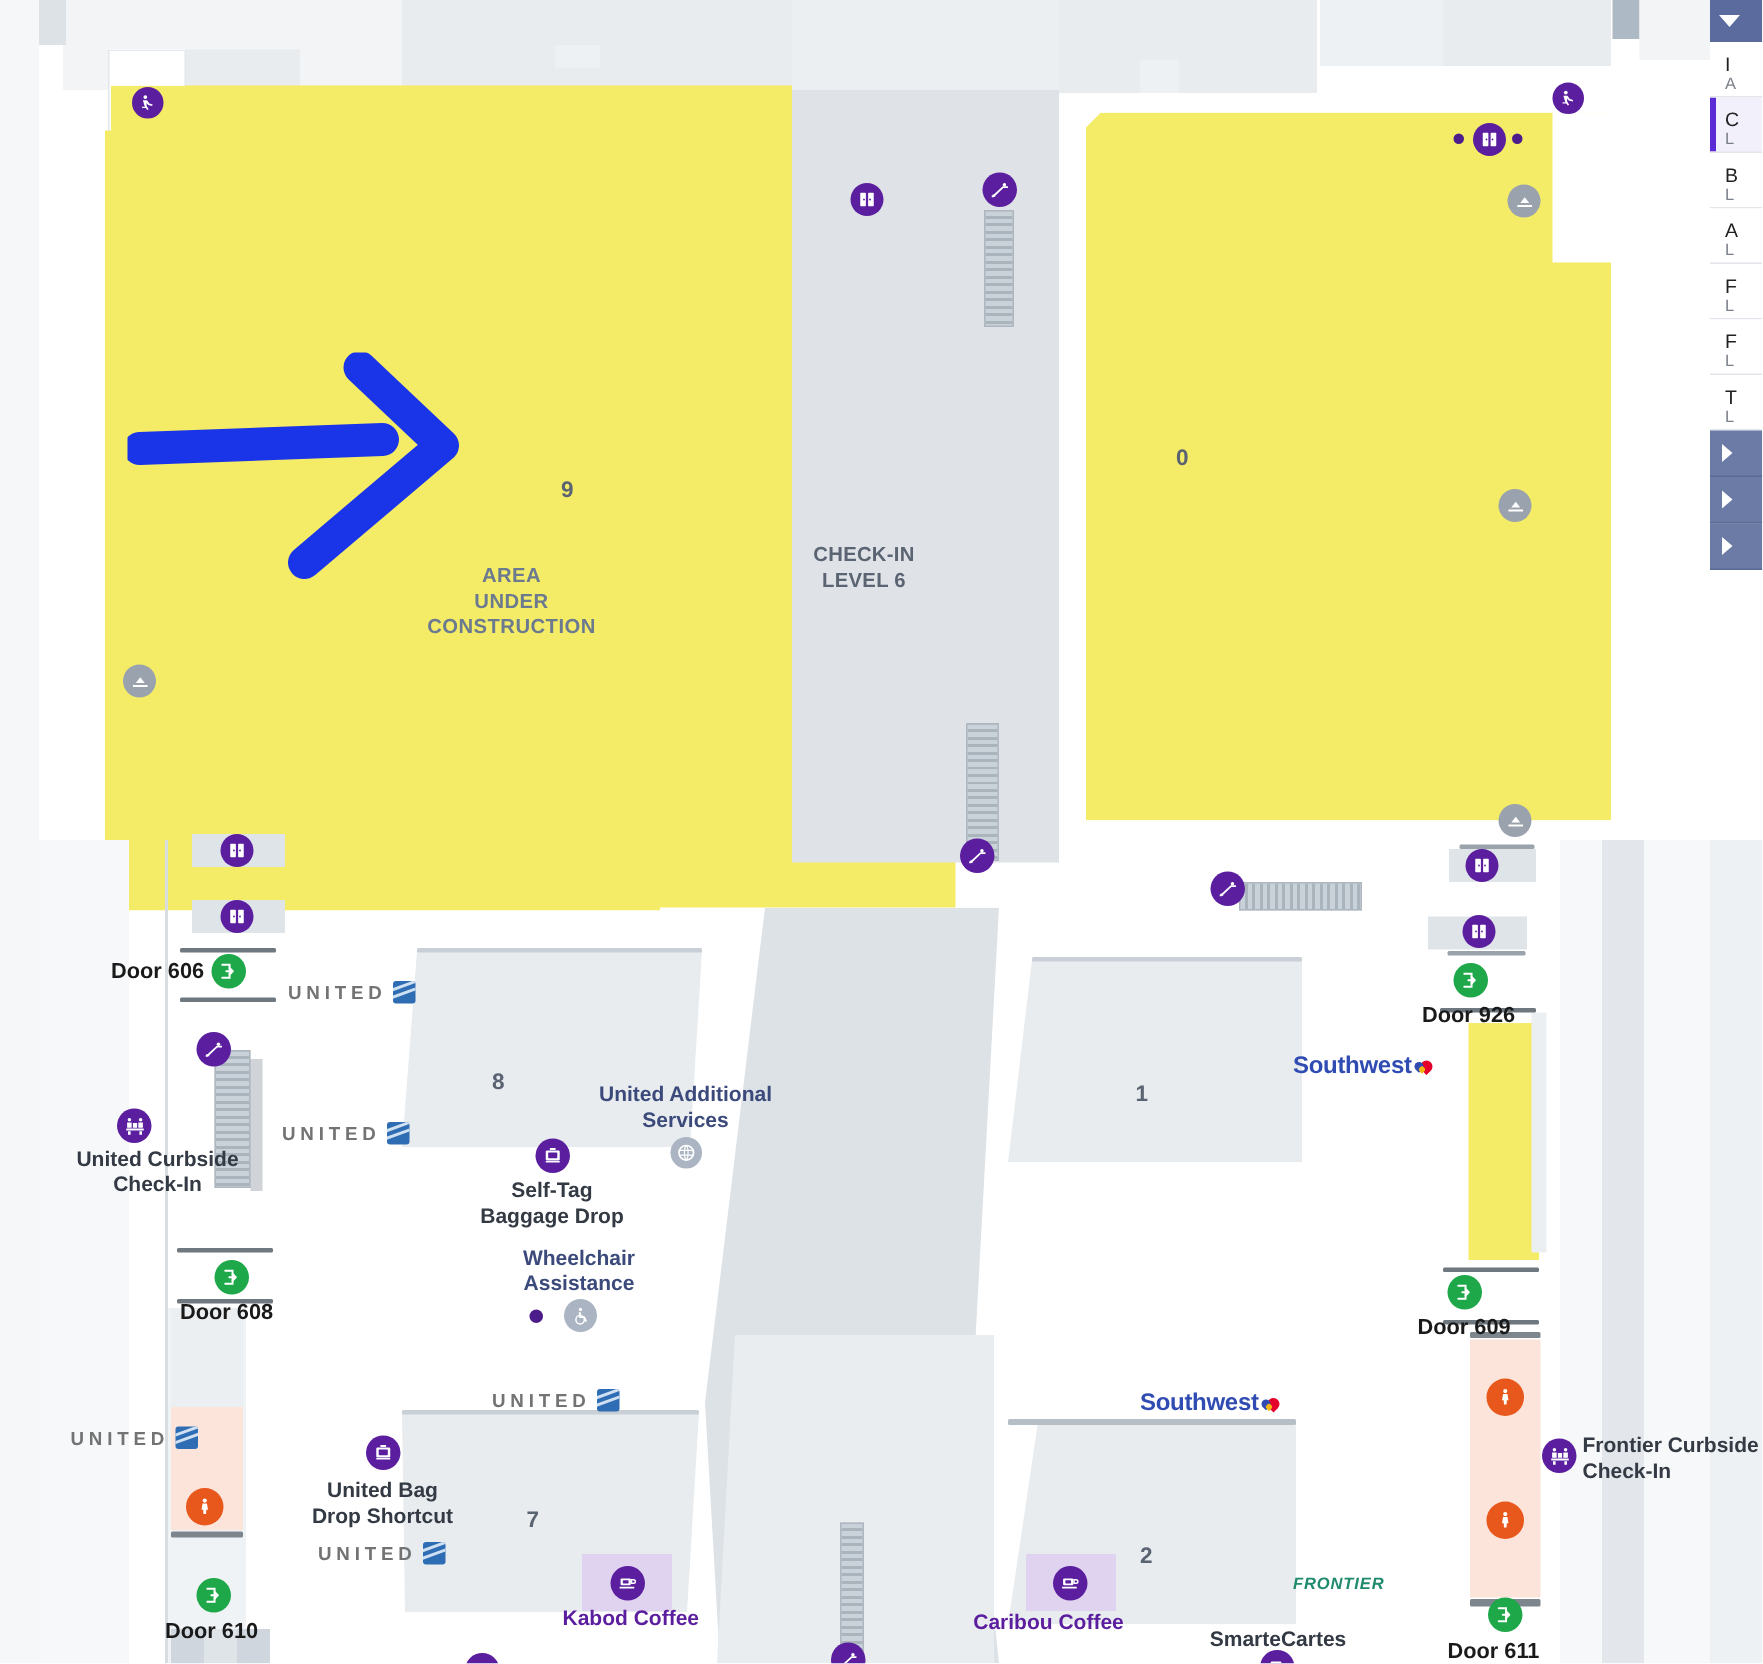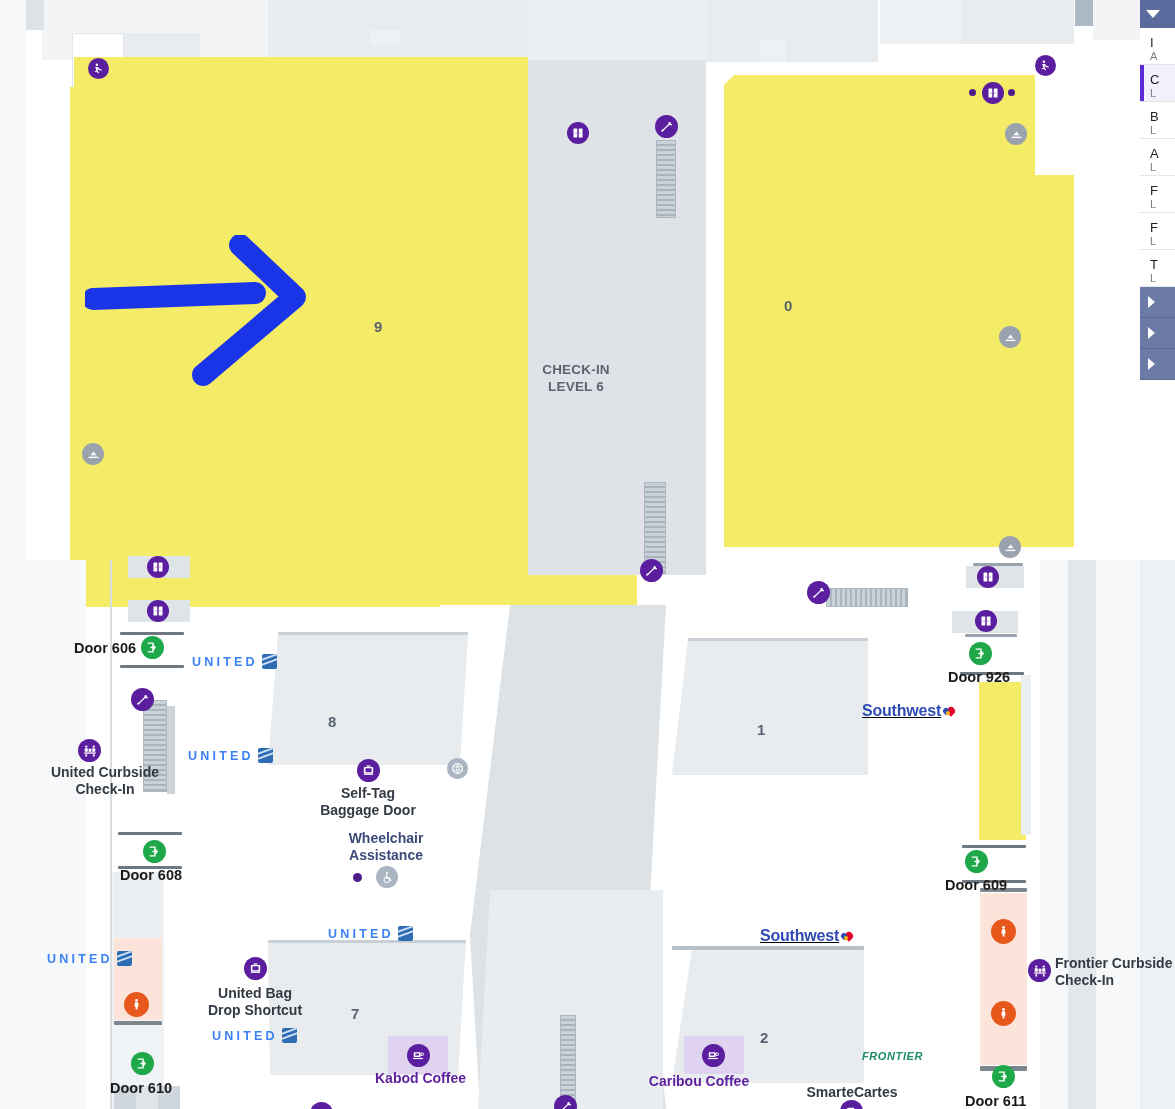--- a/index.html
+++ b/index.html
@@ -41,25 +41,25 @@
   .esc-h{position:absolute;background:#c6ced6;border:1px solid #aeb7c0;box-sizing:border-box;
        background-image:repeating-linear-gradient(to right,#c9d1d9 0 3px,#aab4bd 3px 5px);}
   .esc-shadow{position:absolute;background:rgba(120,130,140,.35);}
 
   
   .curb{position:absolute;background:#6f777f;height:3px;border-radius:1px;}
   .curb-l{position:absolute;background:#8b939b;}
 
   
   .united{position:absolute;display:flex;align-items:center;gap:4px;}
-  .united .txt{font-weight:bold;font-size:12.5px;letter-spacing:3.2px;color:#3b82f6;}
+  .united .txt{font-weight:bold;font-size:12.5px;letter-spacing:3.2px;color:#737373;}
   .united .globe{width:15px;height:15px;background:#2e6db4;border-radius:2px;position:relative;overflow:hidden;}
   .united .globe:before{content:"";position:absolute;left:-3px;top:2px;width:21px;height:2px;background:#cfe0f2;transform:rotate(-20deg);}
   .united .globe:after{content:"";position:absolute;left:-3px;top:7px;width:21px;height:2px;background:#cfe0f2;transform:rotate(-20deg);}
-  .southwest{position:absolute;display:flex;align-items:center;gap:2px;text-decoration:underline;}
+  .southwest{position:absolute;display:flex;align-items:center;gap:2px;}
   .southwest .txt{font-weight:bold;font-size:16px;color:#304cb2;letter-spacing:-.2px;}
   .southwest .heart{width:13px;height:11px;position:relative;}
   .southwest .heart span{position:absolute;width:8px;height:8px;border-radius:50% 50% 50% 0;transform:rotate(-45deg);}
   .southwest .heart .h1{background:#e4002b;left:4px;top:1px;}
   .southwest .heart .h2{background:#304cb2;left:0px;top:2px;width:6px;height:6px;}
   .southwest .heart .h3{background:#f9b612;left:3px;top:5px;width:4px;height:4px;}
   .frontier{position:absolute;font-weight:bold;font-style:italic;font-size:11px;letter-spacing:.6px;color:#1f8a6d;}
 
   
   #arrow{position:absolute;left:85px;top:235px;}
@@ -463,36 +463,45 @@
       </svg>
   </div>
 
   <div class="zone-num" style="left:374px;top:318px;">9</div>
   <div class="zone-num" style="left:784px;top:297px;">0</div>
   <div class="zone-num" style="left:328px;top:713px;">8</div>
   <div class="zone-num" style="left:757px;top:721px;">1</div>
   <div class="zone-num" style="left:351px;top:1005px;">7</div>
   <div class="zone-num" style="left:760px;top:1029px;">2</div>
 
+  <div class="constr" style="left:255px;top:375px;width:172px;">
+    <div>AREA</div>
+    <div>UNDER</div>
+    <div>CONSTRUCTION</div>
+  </div>
 
   <div class="checkin" style="left:516px;top:361px;width:120px;">
     <div>CHECK-IN</div>
     <div>LEVEL 6</div>
   </div>
 
   <div class="door-lbl" style="left:74px;top:640px;">Door 606</div>
   <div class="door-lbl" style="left:948px;top:669px;">Door 926</div>
   <div class="door-lbl" style="left:120px;top:867px;">Door 608</div>
   <div class="door-lbl" style="left:945px;top:877px;">Door 609</div>
   <div class="door-lbl" style="left:110px;top:1080px;">Door 610</div>
   <div class="door-lbl" style="left:965px;top:1093px;">Door 611</div>
 
+  <div class="poi-lbl poi-navy" style="left:377px;top:721px;width:160px;">
+    <div>United Additional</div>
+    <div>Services</div>
+  </div>
   <div class="poi-lbl poi-dark" style="left:298px;top:785px;width:140px;">
     <div>Self-Tag</div>
-    <div>Baggage Door</div>
+    <div>Baggage Drop</div>
   </div>
   <div class="poi-lbl poi-navy" style="left:316px;top:830px;width:140px;">
     <div>Wheelchair</div>
     <div>Assistance</div>
   </div>
   <div class="poi-lbl poi-dark" style="left:30px;top:764px;width:150px;">
     <div>United Curbside</div>
     <div>Check-In</div>
   </div>
   <div class="poi-lbl poi-dark" style="left:1055px;top:955px;width:170px;text-align:left;">

